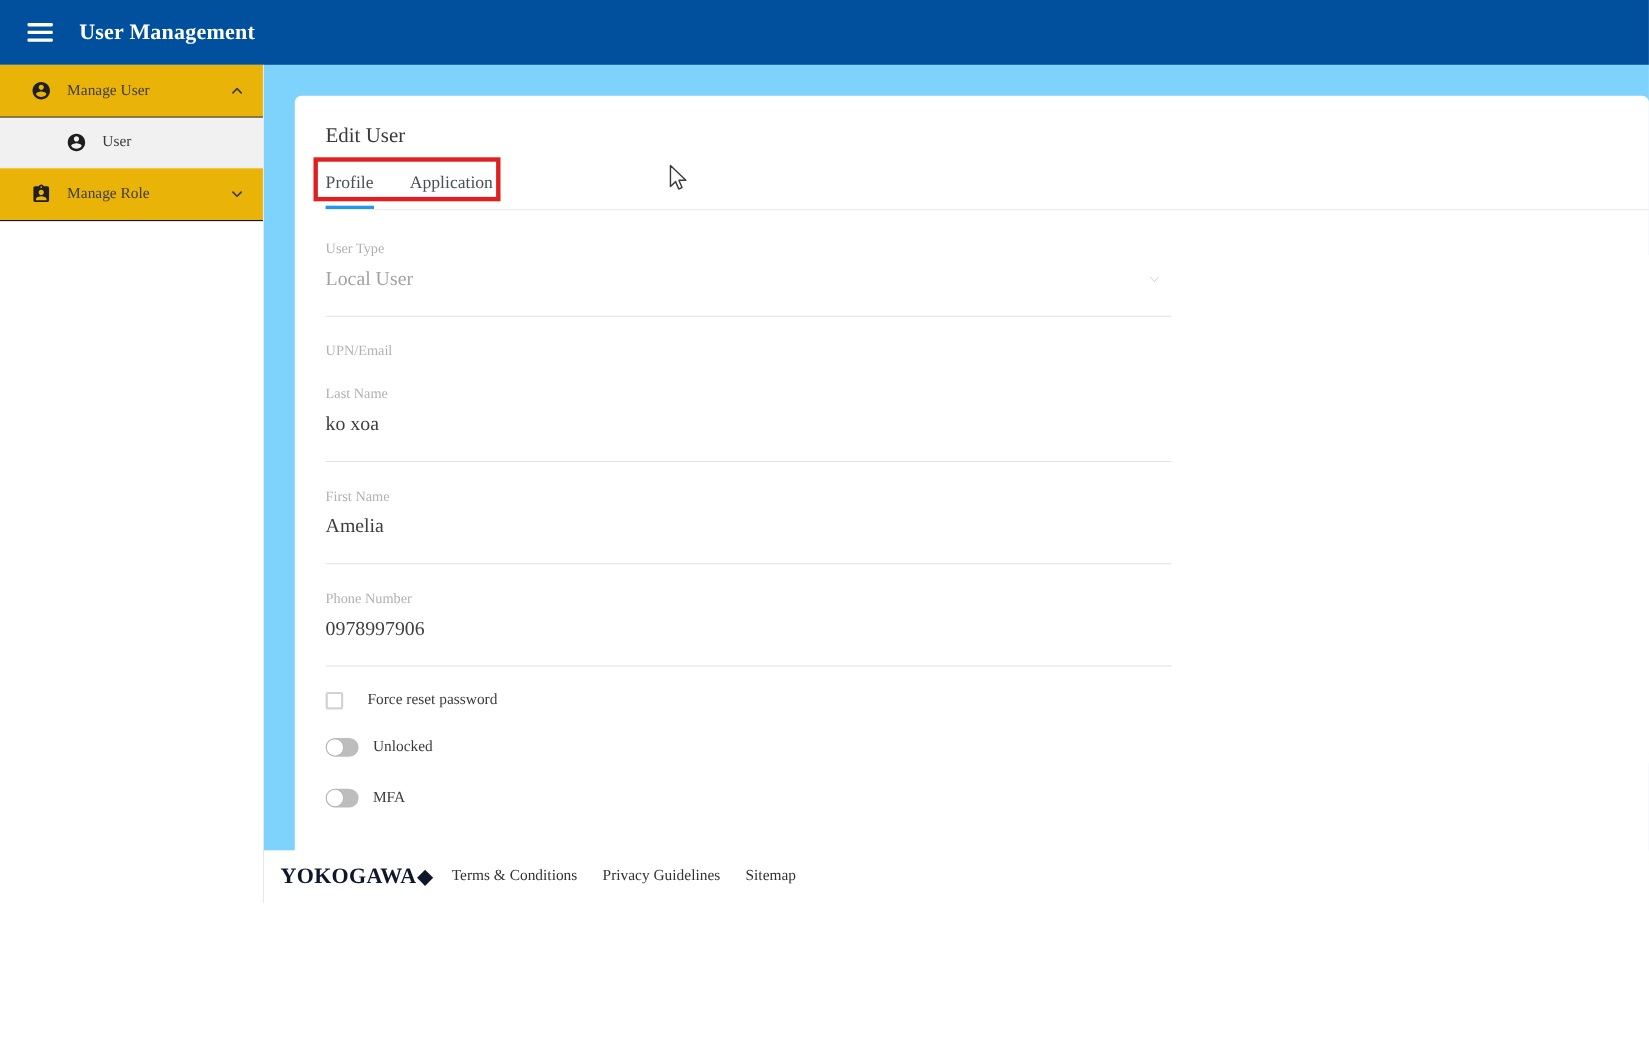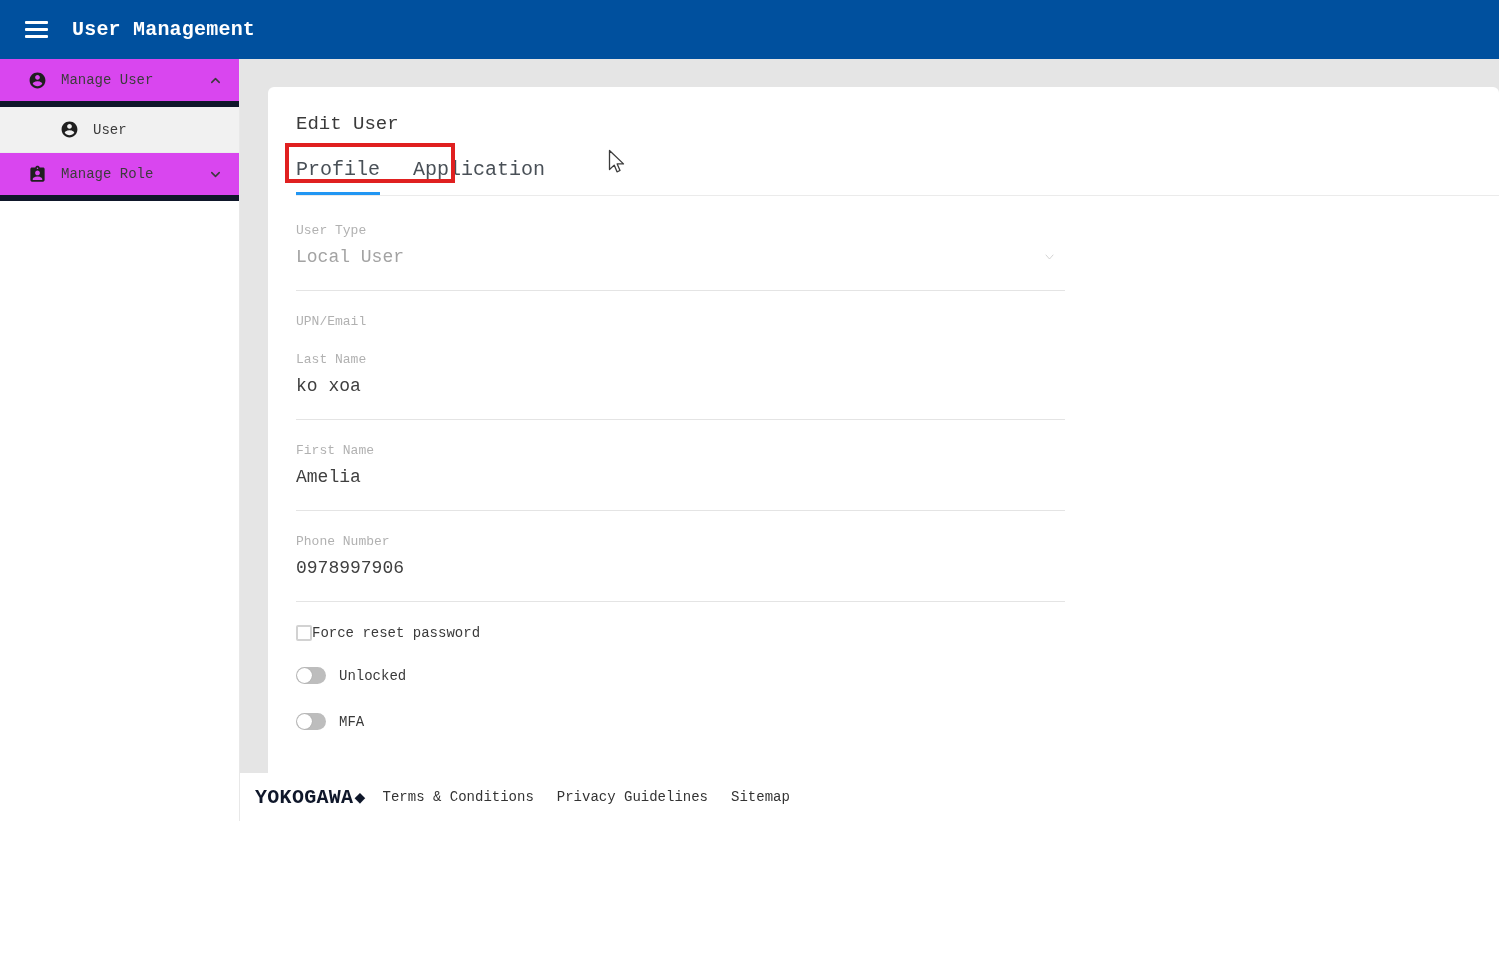--- a/index.html
+++ b/index.html
@@ -1,20 +1,20 @@
 <!DOCTYPE html>
 <html><head>
 <meta charset="utf-8">
 <style>
   html,body{margin:0;padding:0;background:#ffffff;}
   *{box-sizing:border-box;}
   .app{
     position:relative;
     width:1499px;height:821px;
-    font-family:Liberation Mono, monospace;
+    font-family:Liberation Serif, serif;
     background:#ffffff;
     overflow:hidden;
   }
   
   .header{
     position:absolute;left:0;top:0;width:100%;height:59px;
     background:#00509E;
     display:flex;align-items:center;
     padding-left:25px;
   }
@@ -23,47 +23,47 @@
   .header-title{
     margin-left:24px;color:#ffffff;font-size:20px;font-weight:700;letter-spacing:.2px;
   }
   
   .sidebar{
     position:absolute;left:0;top:59px;width:240px;bottom:0;
     background:#ffffff;border-right:1px solid #e8e8e8;
   }
   .side-item{
     height:48px;display:flex;align-items:center;
-    padding:0 16px 0 28px;border-bottom:6px solid #0f172a;
-    cursor:pointer;background:#d946ef;
+    padding:0 16px 0 28px;border-bottom:1px solid #0f172a;
+    cursor:pointer;background:#eab308;
   }
   .side-item .icon{width:19px;height:19px;flex:0 0 auto;display:flex;}
   .side-item .icon svg{width:100%;height:100%;fill:#1f1f1f;}
   .side-label{margin-left:14px;font-size:14px;color:#3c3c3c;}
   .side-chevron{margin-left:auto;width:15px;height:15px;display:flex;}
   .side-chevron svg{width:100%;height:100%;stroke:#3a3a3a;fill:none;stroke-width:2.4;stroke-linecap:round;stroke-linejoin:round;}
   .side-item.sub{
     height:46px;background:#f1f1f1;padding-left:60px;border-bottom:1px solid #ececec;
   }
   
   .main-bg{
     position:absolute;left:240px;top:59px;right:0;height:854px;
-    background:#e5e5e5;
+    background:#7dd3fc;
   }
   .card{
     position:absolute;left:28px;top:28px;right:0;bottom:24px;
     background:#ffffff;border-radius:6px;
     padding:26px 0 0 28px;
   }
   .card-title{font-size:19px;color:#3a3a3a;margin:0 0 13px 0;font-weight:400;}
   .tabs{
     display:flex;border-bottom:1px solid #ebebeb;margin-right:0;
   }
   .tab{
-    padding:10px 0 11px 0;margin-right:33px;font-size:20px;color:#495057;cursor:pointer;
+    padding:10px 0 11px 0;margin-right:33px;font-size:16px;color:#495057;cursor:pointer;
     border-bottom:3px solid transparent;
   }
   .tab.active{border-bottom:3px solid #2196F3;}
   .annotation-box{
     position:absolute;left:17px;top:56px;width:170px;height:40px;
     border:4px solid #E02020;z-index:6;pointer-events:none;
   }
   
   .form{width:769px;margin-top:27px;}
   .field{margin-bottom:23px;}
@@ -71,21 +71,21 @@
   .field .control{
     display:flex;align-items:center;justify-content:space-between;
     padding-bottom:23px;border-bottom:1px solid #e4e4e4;font-size:18px;
   }
   .field.disabled .fvalue{color:#a3a3a3;}
   .field.enabled .fvalue{color:#3f3f3f;}
   .select-chevron{width:15px;height:12px;display:flex;margin-right:8px;}
   .select-chevron svg{width:100%;height:100%;stroke:#c9c9c9;fill:none;stroke-width:1.6;stroke-linecap:round;stroke-linejoin:round;}
   .check-row{display:flex;align-items:center;margin:8px 0 26px 0;cursor:pointer;}
   .checkbox{width:16px;height:16px;border:2px solid #d2d2d2;border-radius:2px;background:#fff;}
-  .check-label{margin-left:0;font-size:14px;color:#3a3a3a;}
+  .check-label{margin-left:22px;font-size:14px;color:#3a3a3a;}
   .toggle-row{display:flex;align-items:center;margin-bottom:29px;cursor:pointer;}
   .toggle{
     position:relative;width:30px;height:17px;border-radius:9px;background:#bdbdbd;flex:0 0 auto;
   }
   .toggle .knob{
     position:absolute;left:1px;top:1px;width:15px;height:15px;border-radius:50%;
     background:#ffffff;box-shadow:0 0 1px rgba(0,0,0,.3);
   }
   .toggle-label{margin-left:13px;font-size:14px;color:#3a3a3a;}
   

